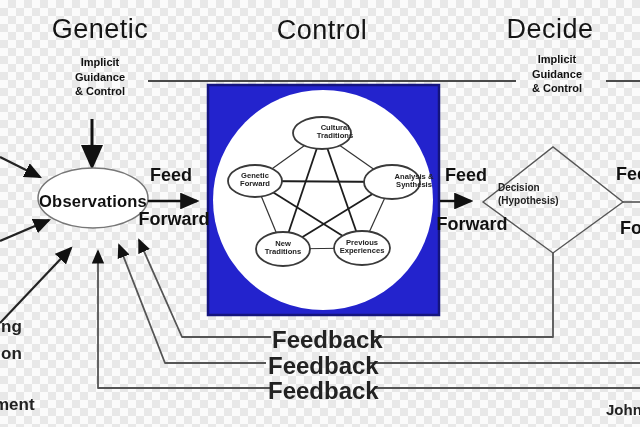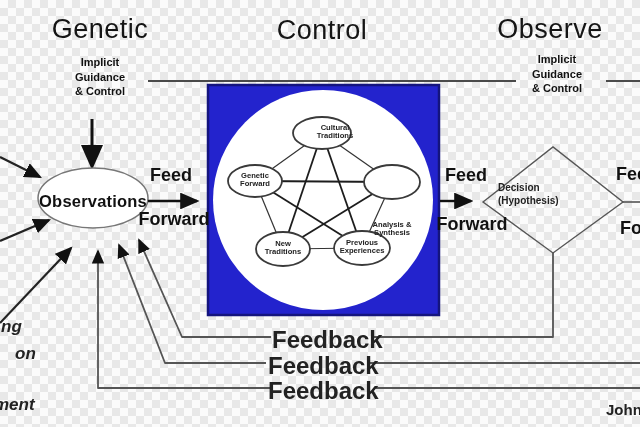--- a/index.html
+++ b/index.html
@@ -12,21 +12,21 @@
   }
   svg.layer{position:absolute;left:0;top:0;}
   .lbl{position:absolute;color:#111;white-space:pre-line;}
   .hdr{font-size:27px;font-weight:500;letter-spacing:.5px;text-align:center;color:#151515;}
   .igc{font-size:11px;line-height:1.33;font-weight:700;text-align:center;}
   .mid{font-size:18px;font-weight:700;}
   .obs{font-size:16.5px;font-weight:600;text-align:center;letter-spacing:.2px;}
   .fb{font-size:24px;font-weight:700;color:#222;}
   .node{font-size:7.6px;line-height:1.06;font-weight:700;text-align:center;color:#222;}
   .dec{font-size:10px;line-height:1.25;font-weight:600;text-align:left;color:#222;}
-  .frag{font-size:17px;font-weight:700;color:#222;font-style:italic;}
+  .frag{font-size:17px;font-weight:700;color:#222;}
   .attr{font-size:15px;font-weight:700;color:#222;white-space:nowrap;}
 </style>
 </head>
 <body>
 
 <div id="canvas">
 
   <svg class="layer" width="640" height="427" viewBox="0 0 640 427">
     <defs>
       <marker id="ab" orient="auto" markerWidth="8" markerHeight="7" refX="7" refY="3.5">
@@ -89,21 +89,21 @@
       <polyline points="271,337 182,337 139,240" marker-end="url(#ab)"></polyline>
       <line x1="640" y1="363" x2="370" y2="363"></line>
       <polyline points="266,363 165,363 119,245" marker-end="url(#ab)"></polyline>
       <line x1="640" y1="388" x2="376" y2="388"></line>
       <polyline points="271,388 98,388 98,251" marker-end="url(#ab)"></polyline>
     </g>
   </svg>
 
   <div class="lbl hdr" style="left:40px;top:14px;width:120px;">Genetic</div>
   <div class="lbl hdr" style="left:262px;top:15px;width:120px;">Control</div>
-  <div class="lbl hdr" style="left:490px;top:14px;width:120px;">Observe</div>
+  <div class="lbl hdr" style="left:490px;top:14px;width:120px;">Decide</div>
 
   <div class="lbl igc" style="left:50px;top:55px;width:100px;">Implicit
 Guidance
 &amp; Control</div>
   <div class="lbl igc" style="left:507px;top:52px;width:100px;">Implicit
 Guidance
 &amp; Control</div>
 
   <div class="lbl obs" style="left:38px;top:192px;width:110px;">Observations</div>
 
@@ -113,33 +113,33 @@
   <div class="lbl mid" style="left:440px;top:165px;width:52px;text-align:center;">Feed</div>
   <div class="lbl mid" style="left:434px;top:214px;width:76px;text-align:center;">Forward</div>
 
   <div class="lbl mid" style="left:616px;top:164px;width:60px;">Feed</div>
   <div class="lbl mid" style="left:620px;top:218px;width:80px;">Forward</div>
 
   <div class="lbl node" style="left:292px;top:124px;width:60px;padding-left:13px;">Cultural
 Traditions</div>
   <div class="lbl node" style="left:225px;top:172px;width:60px;">Genetic
 Forward</div>
-  <div class="lbl node" style="left:362px;top:173px;width:60px;margin-top:48px;">Analysis &amp;
+  <div class="lbl node" style="left:384px;top:173px;width:60px;">Analysis &amp;
 Synthesis</div>
   <div class="lbl node" style="left:253px;top:240px;width:60px;">New
 Traditions</div>
   <div class="lbl node" style="left:332px;top:239px;width:60px;">Previous
 Experiences</div>
 
   <div class="lbl dec" style="left:498px;top:182px;width:110px;">Decision
 (Hypothesis)</div>
 
   <div class="lbl fb" style="left:272px;top:326px;width:100px;">Feedback</div>
   <div class="lbl fb" style="left:268px;top:352px;width:100px;">Feedback</div>
   <div class="lbl fb" style="left:268px;top:377px;width:100px;">Feedback</div>
 
   <div class="lbl frag" style="left:1px;top:317px;">ng</div>
-  <div class="lbl frag" style="left:1px;top:344px;padding-left:14px;">on</div>
+  <div class="lbl frag" style="left:1px;top:344px;">on</div>
   <div class="lbl frag" style="left:-6px;top:395px;">ment</div>
 
   <div class="lbl attr" style="left:606px;top:401px;">John</div>
 
 </div>
 
 </body></html>

